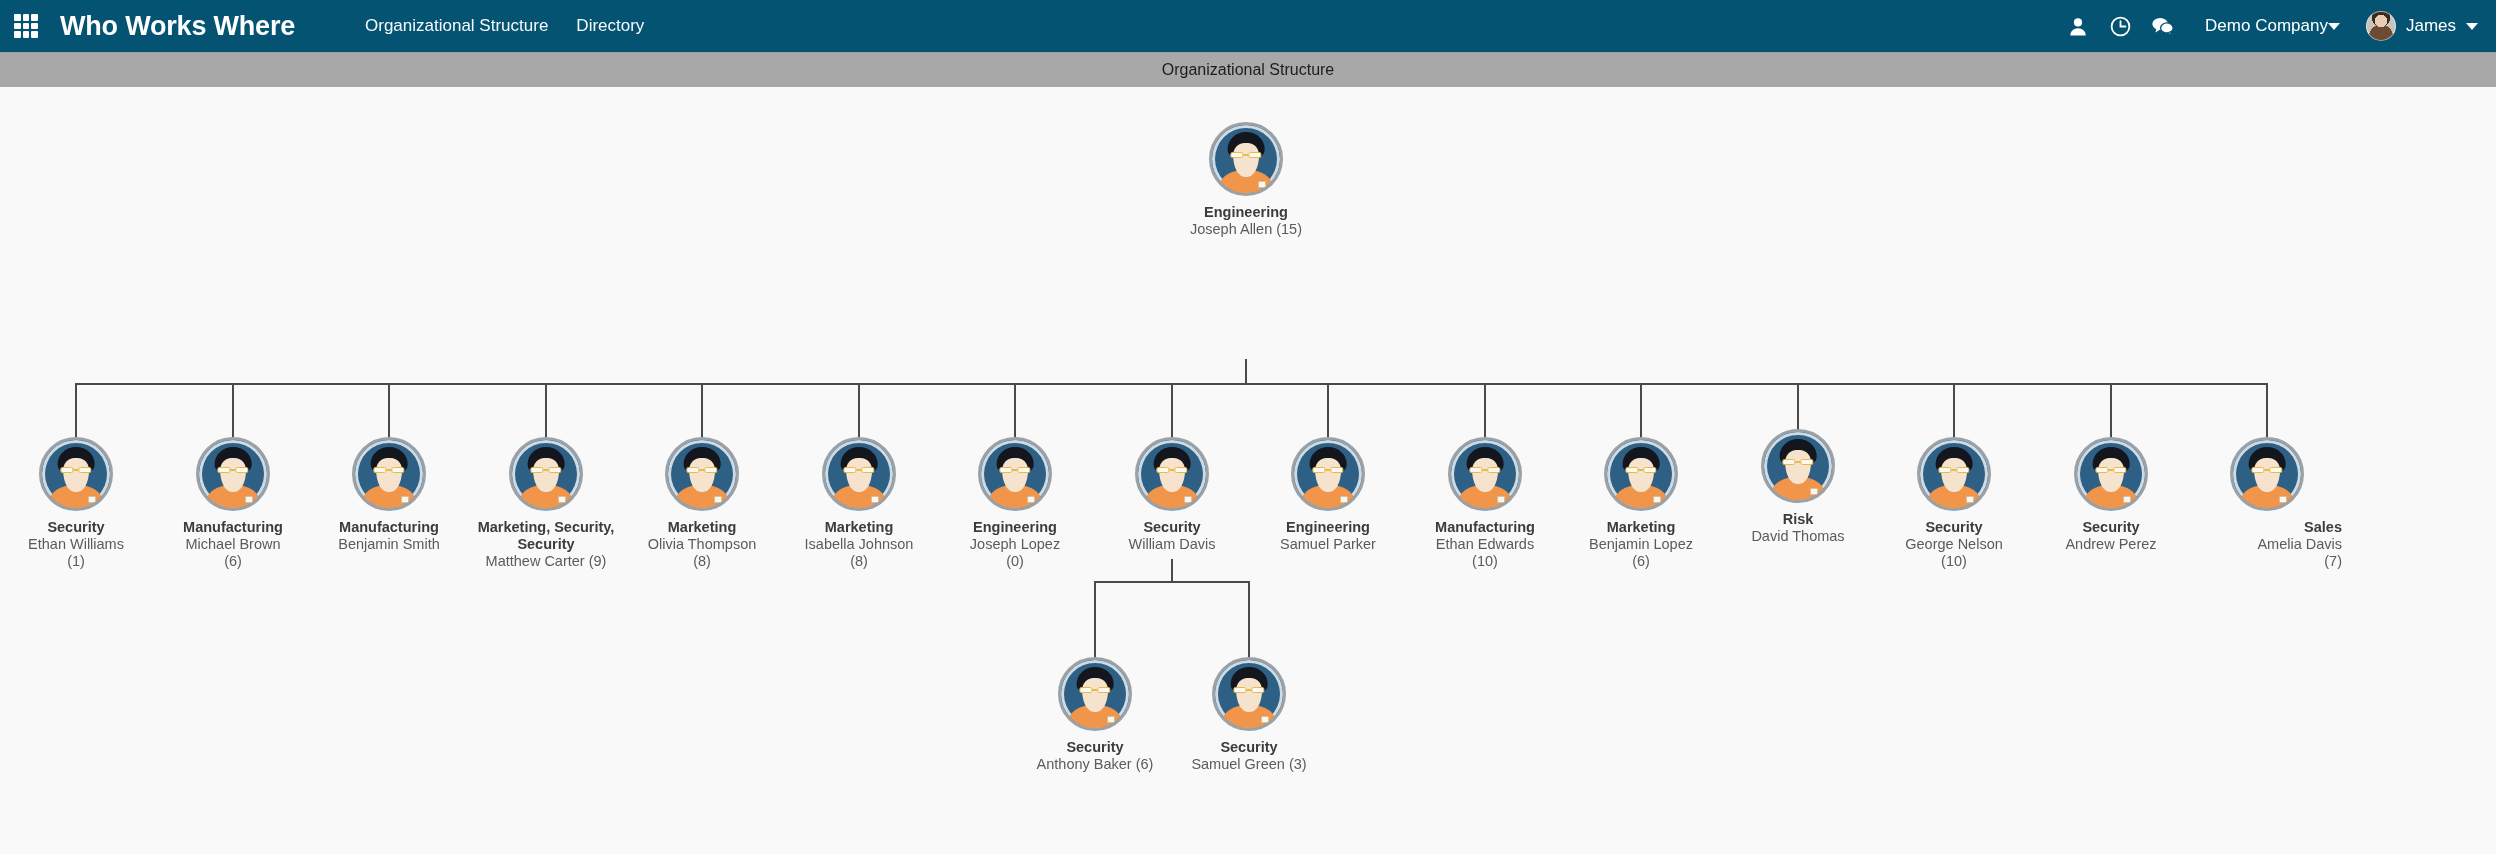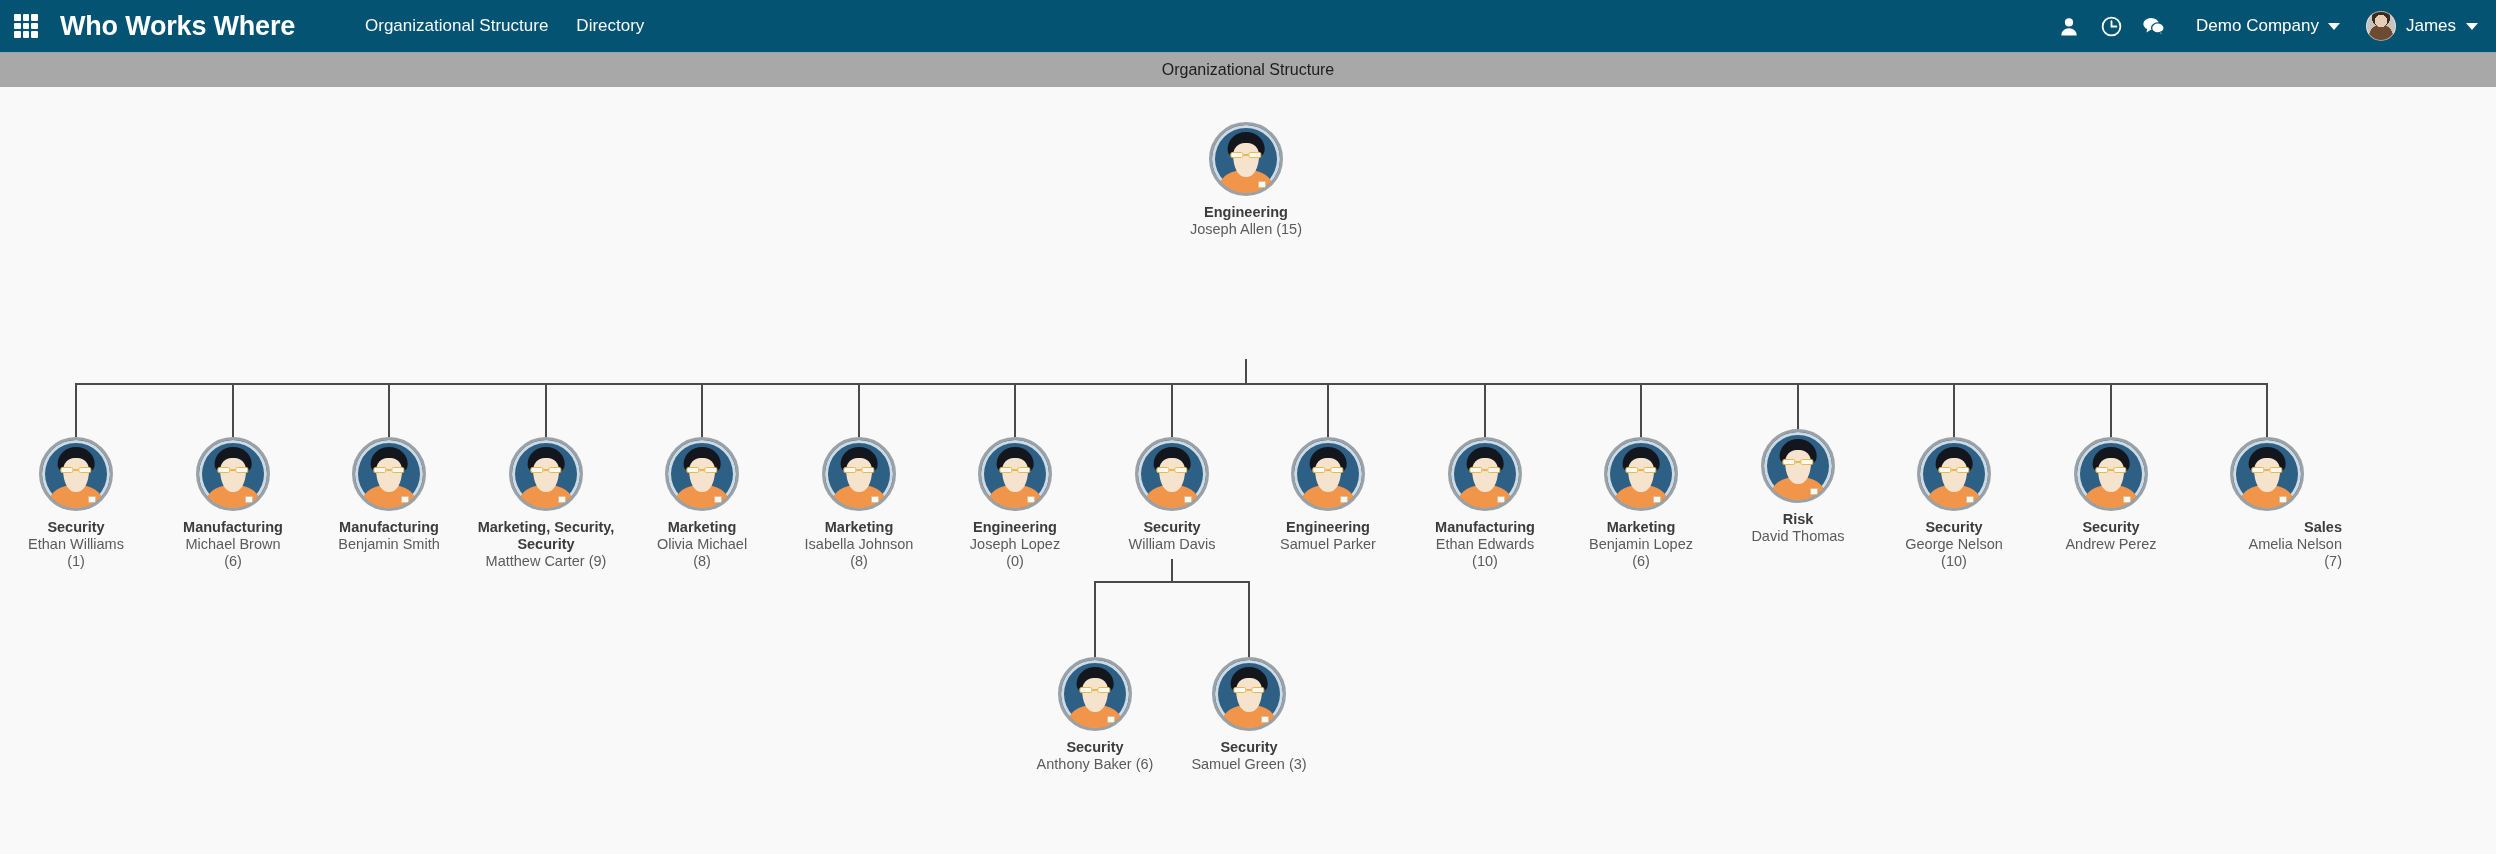--- a/index.html
+++ b/index.html
@@ -54,21 +54,21 @@
     align-items: center;
     gap: 0px;
   }
   .ic-btn {
     width: 42px; height: 40px;
     display: flex; align-items: center; justify-content: center;
     cursor: pointer;
   }
   .ic-btn svg { display: block; }
   .company-menu {
-    display: flex; align-items: center; gap: 9px;
+    display: flex; align-items: center; 
     font-size: 17px; white-space: nowrap;
     margin-left: 22px; margin-right: 26px;
     cursor: pointer;
   }
   .user-menu {
     display: flex; align-items: center; gap: 10px;
     font-size: 17px; white-space: nowrap;
     cursor: pointer;
   }
   .caret {
@@ -360,21 +360,21 @@
         <div class="avatar">
           <span class="face"></span>
           <span class="glasses">
             <b></b>
             <i></i>
             <b></b>
           </span>
           <span class="badge"></span>
         </div>
         <div class="dept">Marketing</div>
-        <div class="person">Olivia Michael</div>
+        <div class="person">Olivia Thompson</div>
         <div class="person">(8)</div>
       </div>
       <div class="node" style="left: 859px; top: 350px;">
         <div class="avatar">
           <span class="face"></span>
           <span class="glasses">
             <b></b>
             <i></i>
             <b></b>
           </span>
@@ -496,21 +496,21 @@
         <div class="avatar">
           <span class="face"></span>
           <span class="glasses">
             <b></b>
             <i></i>
             <b></b>
           </span>
           <span class="badge"></span>
         </div>
         <div class="dept">Sales</div>
-        <div class="person">Amelia Nelson</div>
+        <div class="person">Amelia Davis</div>
         <div class="person">(7)</div>
       </div>
       <div class="node" style="left: 1095px; top: 570px;">
         <div class="avatar">
           <span class="face"></span>
           <span class="glasses">
             <b></b>
             <i></i>
             <b></b>
           </span>

